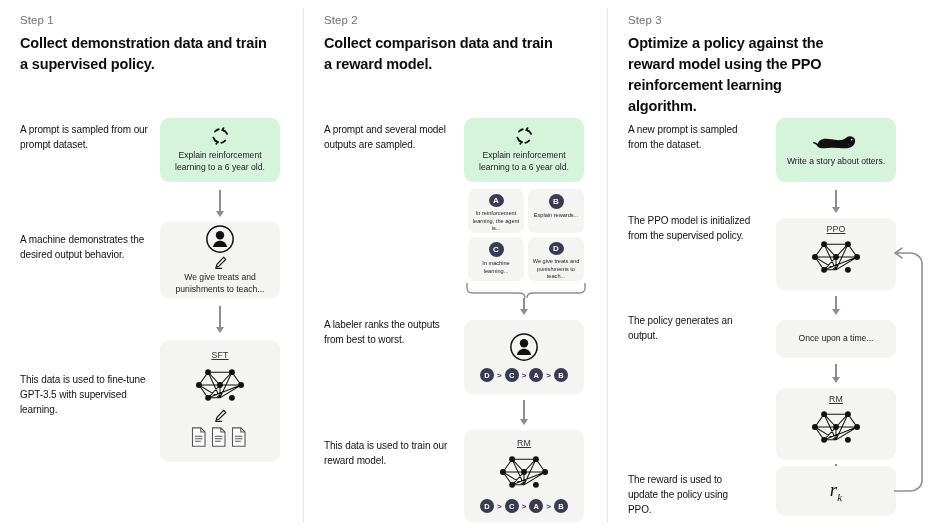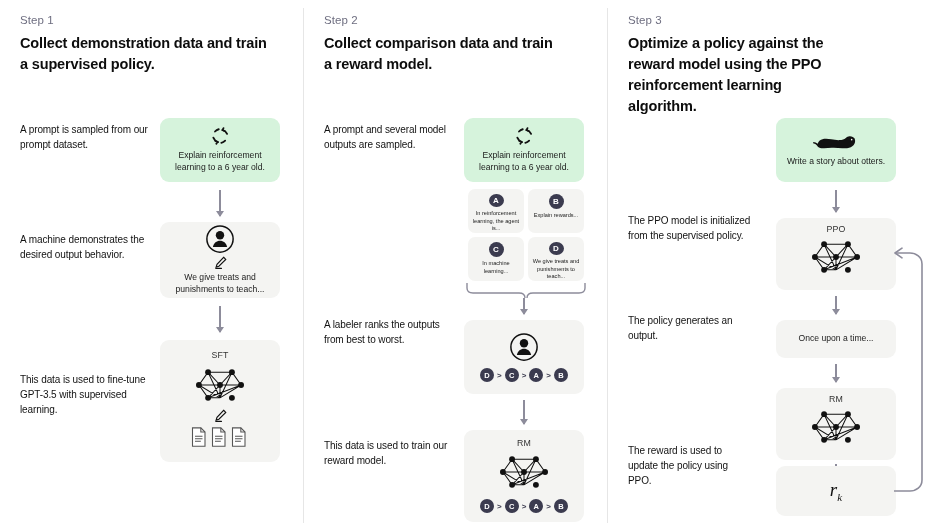--- a/index.html
+++ b/index.html
@@ -49,21 +49,21 @@
     background: #f4f4f2;
     display: flex; flex-direction: column;
     align-items: center; justify-content: center;
   }
   .box.green { background: #d6f3dc; }
   .box-caption {
     font-size: 8.6px; line-height: 1.35; text-align: center;
     color: #1b1b1b; padding: 0 7px; margin-top: 4px;
   }
   .box-title {
-    font-size: 8.8px; color: #333; letter-spacing: .2px;
+    font-size: 8.8px; color: #333; letter-spacing: .2px; text-decoration: underline;
   }
 
   
   .arrow {
     position: absolute; width: 2px; background: #8d8c9b;
   }
   .arrow::after {
     content: ""; position: absolute; left: 50%; bottom: -1px;
     transform: translateX(-50%);
     border-left: 4px solid transparent;
@@ -305,23 +305,24 @@
         <span class="rank-gt">&gt;</span>
         <span class="rank-badge">B</span>
       </div>
     </div>
   </div>
 
   <div class="col col-3">
     <div class="step-label">Step 3</div>
     <div class="step-title" style="width:225px">Optimize a policy against the reward model using the PPO reinforcement learning algorithm.</div>
 
+    <div class="body-text" style="left:20px; top:122px; width:130px">A new prompt is sampled from the dataset.</div>
     <div class="body-text" style="left:20px; top:213px; width:130px">The PPO model is initialized from the supervised policy.</div>
     <div class="body-text" style="left:20px; top:313px; width:135px">The policy generates an output.</div>
-    <div class="body-text" style="left:20px; top:443px; width:125px">The reward is used to update the policy using PPO.</div>
+    <div class="body-text" style="left:20px; top:472px; width:125px">The reward is used to update the policy using PPO.</div>
 
     <div class="box green" style="left:168px; top:118px; width:120px; height:64px;">
       <span>
         <svg width="46" height="20" viewBox="0 0 66 28" fill="#111">
           <path d="M60 9.5c-1.6-2.6-4.6-3.8-7.6-3.6-2.1.1-3.7 1-5.3 2.2-2.5 1.9-5.3 3-8.5 3.2-4.2.3-8.3-.5-12.4-1.2-3.4-.6-6.9-1.1-10.3-.6-3 .5-5.9 1.9-7.8 4.3-.6.8-1 1.8-1.3 2.8-.8-.6-1.6-1.2-2.5-1.6-1.3-.6-2.8-.8-4.2-.5-.5.1-.8.7-.5 1.1.3.5 1 .4 1.6.5 1.5.3 2.8 1.1 3.8 2.2.7.8 1.2 1.7 2 2.4 1.9 1.7 4.6 2.2 7.1 2.3 4.3.2 8.6-.4 12.9-.6 5-.2 10 .2 15 .5 3.3.2 6.7.3 9.9-.6 3.2-.9 6.1-2.9 7.6-5.9 1-2 1.2-4.4.5-6.4z"></path>
           <circle cx="55.5" cy="10.6" r="1.1" fill="#fff"></circle>
         </svg>
       </span>
       <div class="box-caption">Write a story about otters.</div>
     </div>

